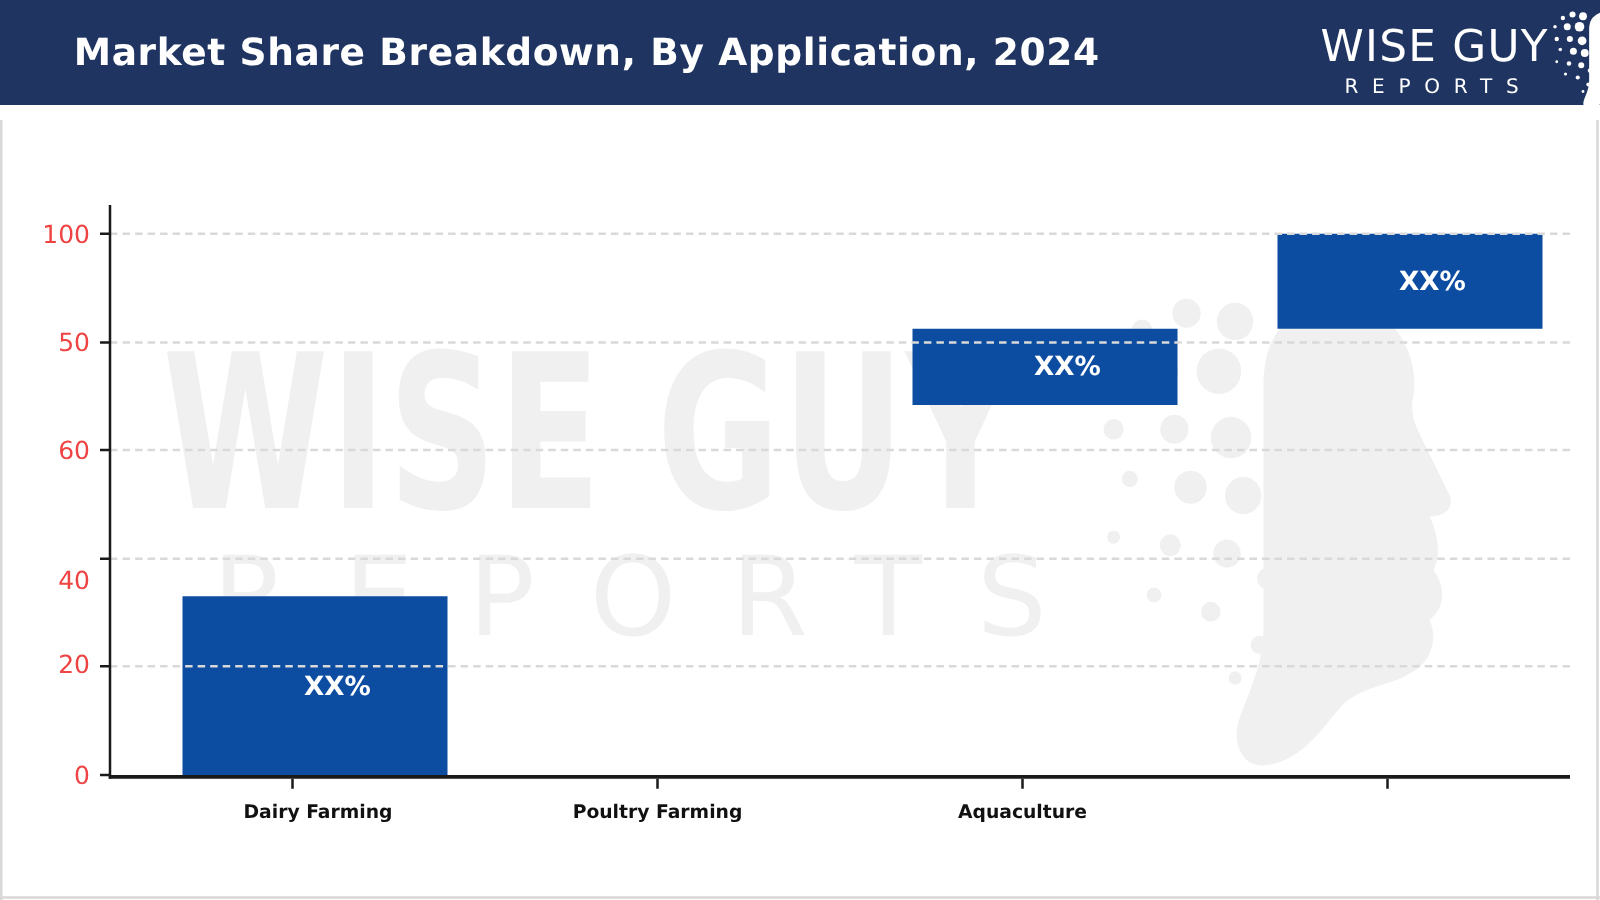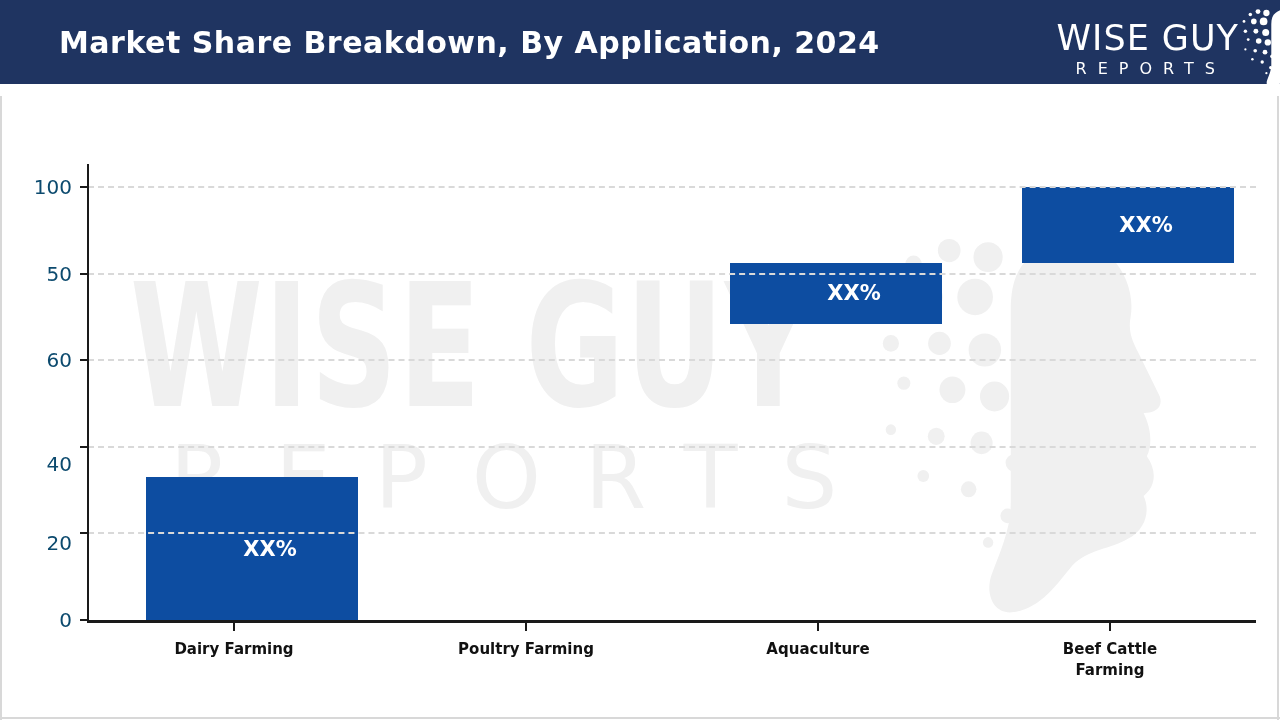--- a/index.html
+++ b/index.html
@@ -45,21 +45,21 @@
   .wm-face{left:852px;top:128px;width:324px;height:398px;}
   
   .plot-area{position:absolute;left:0;top:0;width:1280px;height:624px;}
   .axis{position:absolute;background:#1a1a1a;z-index:4;}
   .y-axis{left:87px;top:68px;width:2px;height:459px;}
   .x-axis{left:87px;top:524px;width:1169px;height:3px;}
   .gridline{position:absolute;left:88px;width:1168px;height:0;
             border-top:2px dashed #d9d9d9;z-index:3;}
   .ytick{position:absolute;left:80px;width:8px;height:2px;background:#1a1a1a;z-index:4;}
   .ylabel{position:absolute;left:0;width:72px;text-align:right;font-size:20px;
-          color:#0c4a6e;z-index:4;}
+          color:#ef4444;z-index:4;}
   .xtick{position:absolute;top:527px;width:2px;height:8px;background:#1a1a1a;z-index:4;}
   .xlabel{position:absolute;top:543px;width:160px;text-align:center;font-size:15px;
           font-weight:bold;color:#111111;line-height:21px;z-index:4;}
   .bar{position:absolute;width:176px;background:var(--bar-color,#0d4da1);z-index:2;
        display:flex;align-items:center;justify-content:center;padding-left:36px;}
   .bar-label{color:#ffffff;font-size:21px;font-weight:bold;}
 </style>
 </head>
 <body>
 
@@ -118,50 +118,49 @@
       <use href="#face-shape"></use>
     </svg>
 
     <div class="plot-area">
       <div class="axis y-axis"></div>
       <div class="axis x-axis"></div>
     <div class="ytick" style="top: 523px;"></div>
         <div class="ylabel" style="top: 512px;">0</div>
         <div class="gridline" style="top: 436.4px;"></div>
         <div class="ytick" style="top: 436.4px;"></div>
-        <div class="ylabel" style="top: 435px;">20</div>
+        <div class="ylabel" style="top: 423px;">20</div>
         <div class="gridline" style="top: 349.8px;"></div>
         <div class="ytick" style="top: 349.8px;"></div>
         <div class="ylabel" style="top: 356px;">40</div>
         <div class="gridline" style="top: 263.2px;"></div>
         <div class="ytick" style="top: 263.2px;"></div>
         <div class="ylabel" style="top: 252.2px;">60</div>
         <div class="gridline" style="top: 176.6px;"></div>
         <div class="ytick" style="top: 176.6px;"></div>
         <div class="ylabel" style="top: 165.6px;">50</div>
         <div class="gridline" style="top: 90px;"></div>
         <div class="ytick" style="top: 90px;"></div>
         <div class="ylabel" style="top: 79px;">100</div>
         <div class="bar" style="left: 146px; top: 381.11px; height: 142.89px;">
           <div class="bar-label">XX%</div>
         </div>
         <div class="xtick" style="left: 233px;"></div>
-        <div class="xlabel" style="left: 154px;">Dairy Farming</div>
+        <div class="xlabel" style="left: 154px; text-align: right;">Dairy Farming</div>
         <div class="xtick" style="left: 525px;"></div>
         <div class="xlabel" style="left: 446px;">Poultry Farming</div>
         <div class="bar" style="left: 730px; top: 166.775px; height: 61.053px;">
           <div class="bar-label">XX%</div>
         </div>
         <div class="xtick" style="left: 817px;"></div>
         <div class="xlabel" style="left: 738px;">Aquaculture</div>
         <div class="bar" style="left: 1022px; top: 91px; height: 75.775px;">
           <div class="bar-label">XX%</div>
         </div>
         <div class="xtick" style="left: 1109px;"></div>
-        <div class="xlabel" style="left: 1030px;">Beef Cattle Farming</div>
       </div>
   </div>
 
   <div class="edge edge-left"></div>
   <div class="edge edge-right"></div>
   <div class="edge edge-bottom"></div>
 
 </div>
 
 </body></html>

